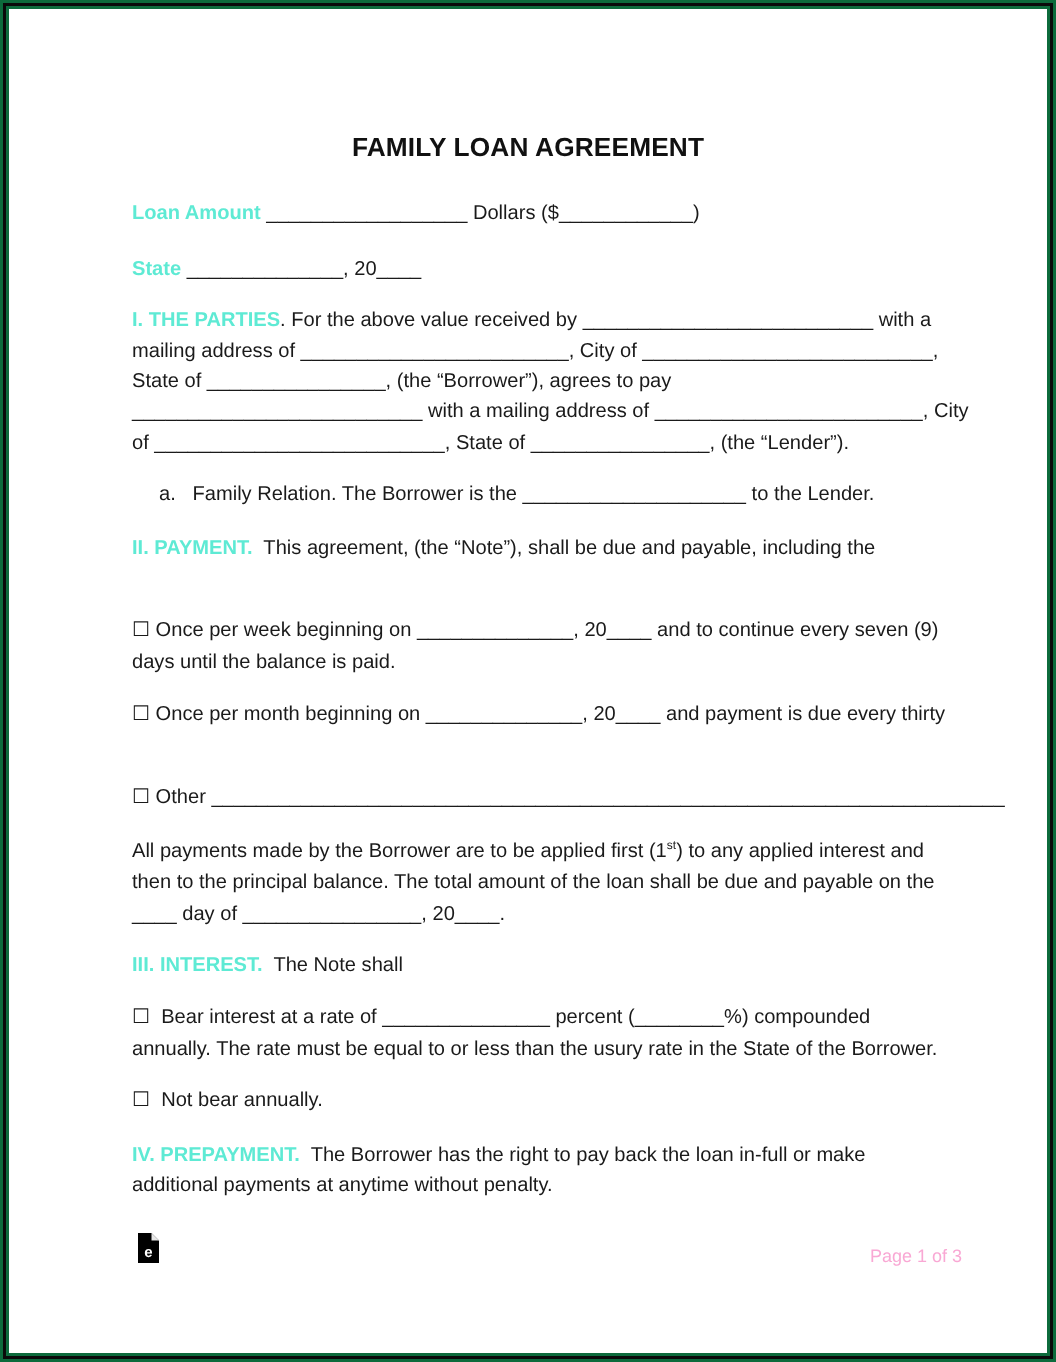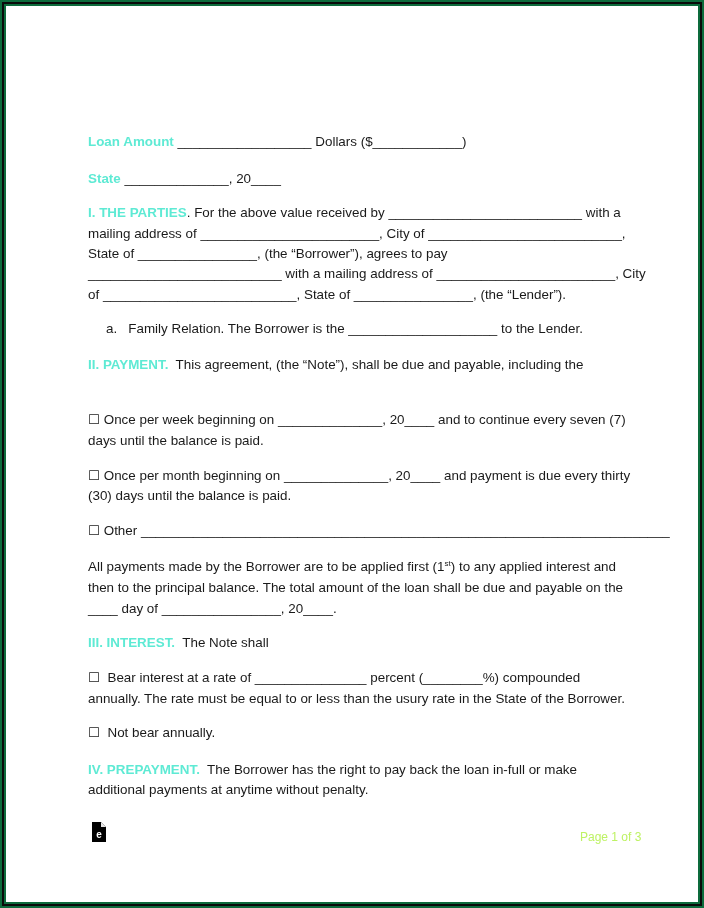--- a/index.html
+++ b/index.html
@@ -6,51 +6,51 @@
   body { width:704px; height:908px; overflow:hidden; background:#0d6b3c; }
   .frame { position:absolute; left:0; top:0; width:704px; height:908px; box-sizing:border-box;
     border:2px solid #0d6b3c; }
   .frame2 { position:absolute; left:2px; top:2px; right:2px; bottom:2px; box-sizing:border-box; border:2px solid #0a0a0a; }
   .frame3 { position:absolute; left:4px; top:4px; right:4px; bottom:4px; box-sizing:border-box; border:2px solid #0d6b3c; background:#fff; }
   .page { position:absolute; left:0; top:0; width:704px; height:908px; font-family:"Liberation Sans", sans-serif; color:#1a1a1a; font-size:13.4px; }
   .line { position:absolute; left:88px; white-space:pre; }
   .title { position:absolute; top:88px; left:0; width:704px; text-align:center; font-weight:bold; font-size:17.5px; color:#111; letter-spacing:0.1px; }
   b { font-weight:bold; color:#5eead4; }
   .logo { position:absolute; left:92px; top:822px; width:14px; height:20px; }
-  .pagenum { position:absolute; left:580px; top:830px; font-size:12px; font-family:"Liberation Sans", sans-serif; color:#bef264; }
+  .pagenum { position:absolute; left:580px; top:830px; font-size:12px; font-family:"Liberation Sans", sans-serif; color:#f9a8d4; }
   sup { font-size:8px; }
 </style>
 </head>
 <body>
 
 <div class="frame"></div>
 <div class="frame2"></div>
 <div class="frame3"></div>
 
 <div class="page">
+  <div class="title">FAMILY LOAN AGREEMENT</div>
 
   <div class="line" style="top:134px"><b>Loan Amount</b><span> __________________ Dollars ($____________)</span></div>
 
   <div class="line" style="top:171px"><b>State</b><span> ______________, 20____</span></div>
 
   <div class="line" style="top:205px"><b>I. THE PARTIES</b><span>. For the above value received by __________________________ with a</span></div>
   <div class="line" style="top:226px">mailing address of ________________________, City of __________________________,</div>
   <div class="line" style="top:246px">State of ________________, (the “Borrower”), agrees to pay</div>
   <div class="line" style="top:266px">__________________________ with a mailing address of ________________________, City</div>
   <div class="line" style="top:287px">of __________________________, State of ________________, (the “Lender”).</div>
 
   <div class="line" style="top:321px; left:106px">a.   Family Relation. The Borrower is the ____________________ to the Lender.</div>
 
   <div class="line" style="top:357px"><b>II. PAYMENT.</b><span>  This agreement, (the “Note”), shall be due and payable, including the</span></div>
 
-  <div class="line" style="top:412px"><span>☐</span><span> Once per week beginning on ______________, 20____ and to continue every seven (7)</span></div>
+  <div class="line" style="top:412px"><span>☐</span><span> Once per week beginning on ______________, 20____ and to continue every seven (9)</span></div>
   <div class="line" style="top:433px">days until the balance is paid.</div>
 
   <div class="line" style="top:468px"><span>☐</span><span> Once per month beginning on ______________, 20____ and payment is due every thirty</span></div>
-  <div class="line" style="top:488px">(30) days until the balance is paid.</div>
 
   <div class="line" style="top:523px"><span>☐</span><span> Other _______________________________________________________________________</span></div>
 
   <div class="line" style="top:559px"><span>All payments made by the Borrower are to be applied first (1</span><sup>st</sup><span>) to any applied interest and</span></div>
   <div class="line" style="top:580px">then to the principal balance. The total amount of the loan shall be due and payable on the</div>
   <div class="line" style="top:601px">____ day of ________________, 20____.</div>
 
   <div class="line" style="top:635px"><b>III. INTEREST.</b><span>  The Note shall</span></div>
 
   <div class="line" style="top:670px"><span>☐</span><span>  Bear interest at a rate of _______________ percent (________%) compounded</span></div>

